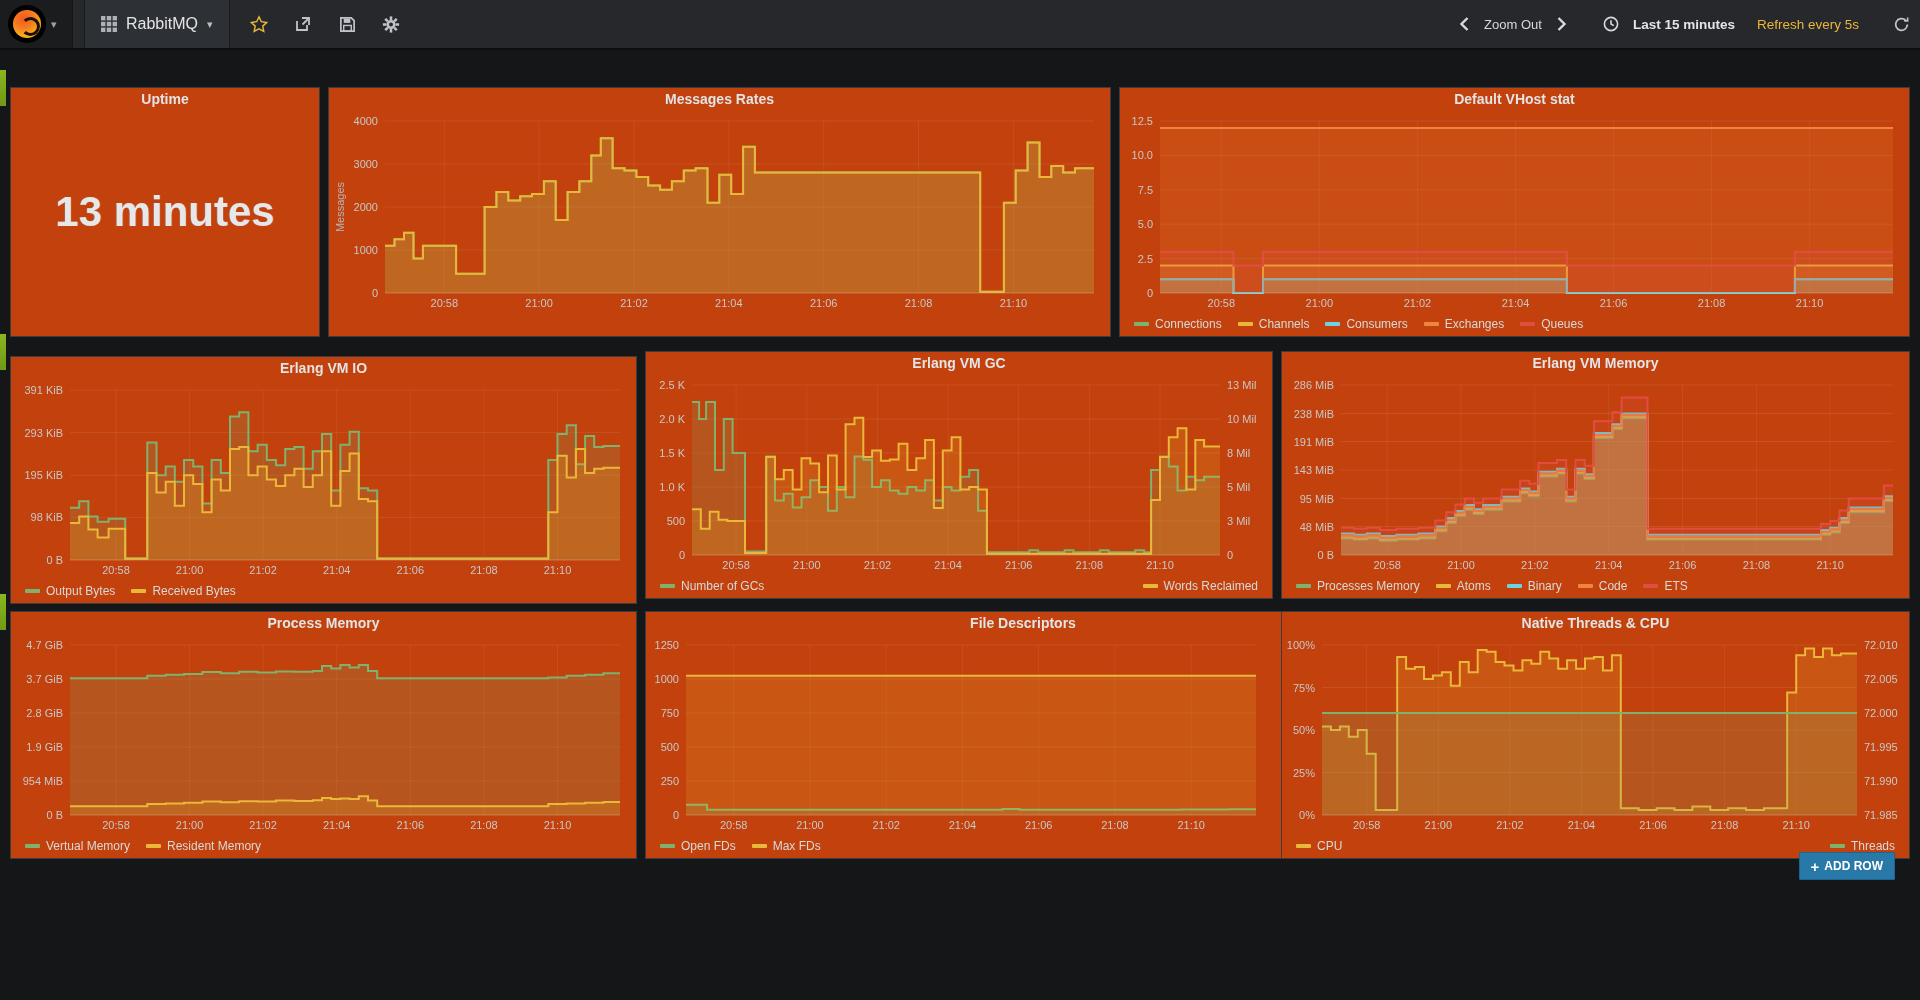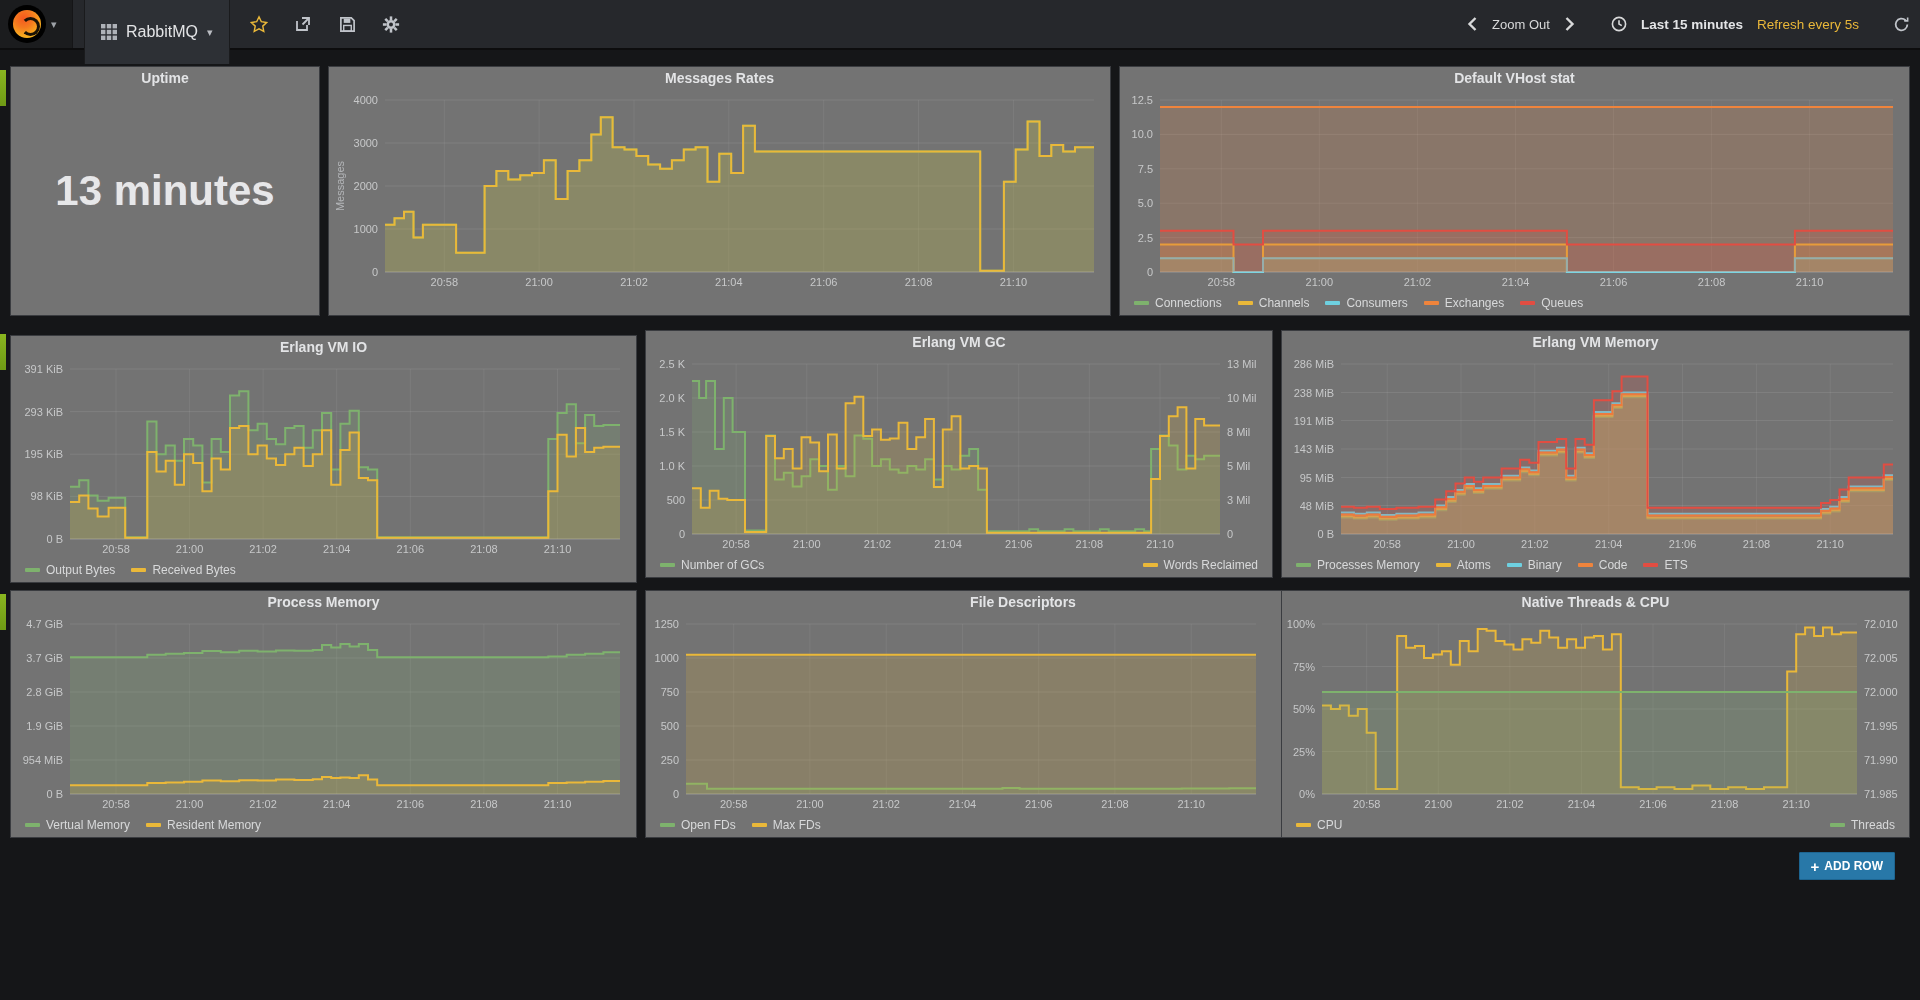--- a/index.html
+++ b/index.html
@@ -6,33 +6,33 @@
   .stage{position:relative;width:1920px;height:1000px;background:#151618;overflow:hidden;
          font-family:"Liberation Sans",sans-serif;-webkit-font-smoothing:antialiased;}
   
   .navbar{position:absolute;left:0;top:0;width:1920px;height:48px;background:#26282c;border-bottom:2px solid #0d0d0e;}
   .logo-zone{position:absolute;left:0;top:0;width:72px;height:48px;background:#1b1c1e;border-right:1px solid #151517;display:flex;align-items:center;}
   .logo{width:38px;height:38px;margin-left:8px;border-radius:50%;background:#000;position:relative;}
   .logo .flame{position:absolute;left:5px;top:5px;width:28px;height:28px;border-radius:50%;
     background:radial-gradient(circle at 38% 30%,#f4581f 0%,#f47a1f 35%,#f9a81f 65%,#fcc81e 100%);}
   .logo .swirl{position:absolute;left:13px;top:12px;width:13px;height:13px;border:3px solid #1a1206;border-radius:50%;border-left-color:transparent;}
   .logo-caret{color:#9ea2a8;font-size:11px;margin-left:5px;}
-  .dash-title-zone{position:absolute;left:84px;top:0;height:48px;padding:8px 16px;background:#2d3035;
+  .dash-title-zone{position:absolute;left:84px;top:0;height:48px;padding:0 16px;background:#2d3035;
     border-left:1px solid #1a1b1d;border-right:1px solid #1a1b1d;display:flex;align-items:center;gap:9px;cursor:pointer;}
   .dash-title{color:#e3e4e6;font-size:16px;}
   .dash-caret{color:#b9bcc1;font-size:11px;}
   .nav-icons{position:absolute;left:250px;top:0;height:48px;display:flex;align-items:center;gap:26px;}
   .nav-icon{width:18px;height:18px;display:flex;align-items:center;justify-content:center;cursor:pointer;}
   .nav-right{position:absolute;right:10px;top:0;height:48px;display:flex;align-items:center;gap:14px;}
   .zoom-label{color:#d8d9da;font-size:13px;cursor:pointer;}
   .time-label{color:#e3e4e6;font-size:13.5px;cursor:pointer;font-weight:bold;}
-  .refresh-label{color:#eab839;font-size:13.5px;cursor:pointer;}
+  .refresh-label{color:#eab839;font-size:13.5px;cursor:pointer;margin-left:8px;}
   .chev{cursor:pointer;display:flex;align-items:center;}
   
-  .panel{position:absolute;background:#737373;border:1px solid #3a3c40;box-sizing:border-box;}
+  .panel{position:absolute;background:#c2410c;border:1px solid #3a3c40;box-sizing:border-box;margin-top:21px;}
   .panel-title{position:absolute;left:0;right:0;top:3px;height:22px;text-align:center;color:#e3e4e6;
     font-size:14px;font-weight:bold;cursor:pointer;}
   .chart{position:absolute;left:4px;right:4px;top:26px;bottom:24px;}
   .chart svg{display:block;}
   .legend{position:absolute;left:14px;right:14px;bottom:3px;height:18px;display:flex;align-items:center;gap:16px;
     color:#d8d9da;font-size:12px;white-space:nowrap;}
   .legend-item{display:flex;align-items:center;gap:6px;cursor:pointer;}
   .legend-item .swatch{width:15px;height:4px;border-radius:1px;display:inline-block;}
   .legend-item.right{margin-left:auto;}
   .row-handle{position:absolute;left:0;width:6px;height:36px;background:linear-gradient(#8ab620,#6f9a15);cursor:pointer;}

